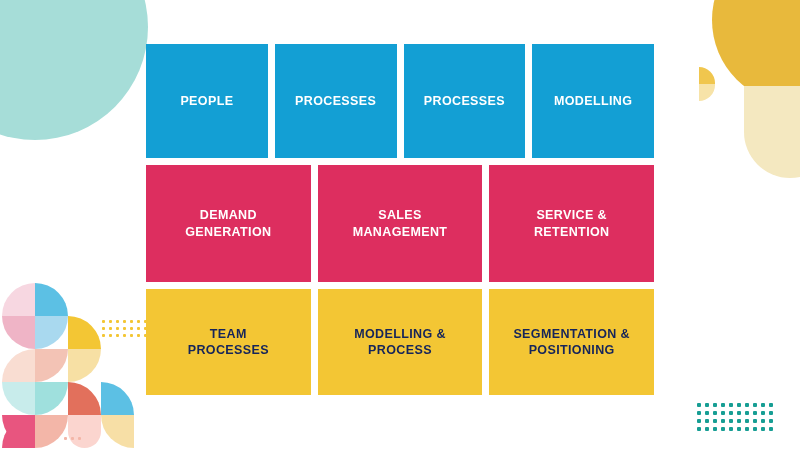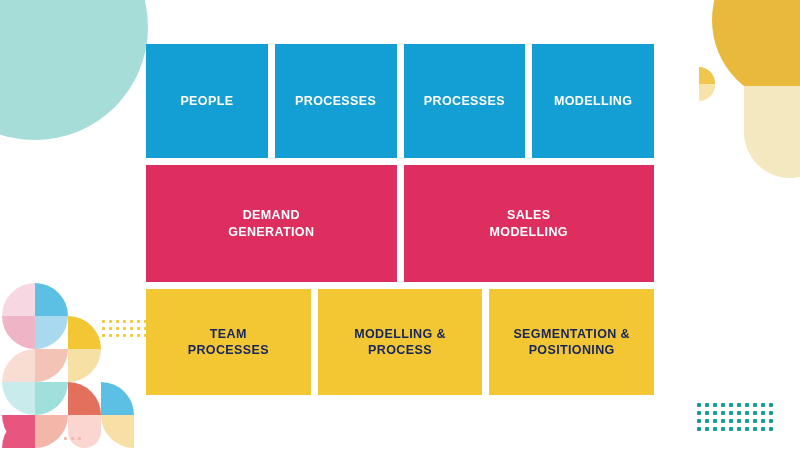--- a/index.html
+++ b/index.html
@@ -216,21 +216,25 @@
           <span class="label">MODELLING</span>
         </div>
       </div>
       <div class="row row-pink">
         <div class="card card-pink">
           <span class="label">DEMAND
 GENERATION</span>
         </div>
         <div class="card card-pink">
           <span class="label">SALES
-MODELLING</span>
+MANAGEMENT</span>
+        </div>
+        <div class="card card-pink">
+          <span class="label">SERVICE &amp;
+RETENTION</span>
         </div>
       </div>
       <div class="row row-yellow">
         <div class="card card-yellow">
           <span class="label">TEAM
 PROCESSES</span>
         </div>
         <div class="card card-yellow">
           <span class="label">MODELLING &amp;
 PROCESS</span>

